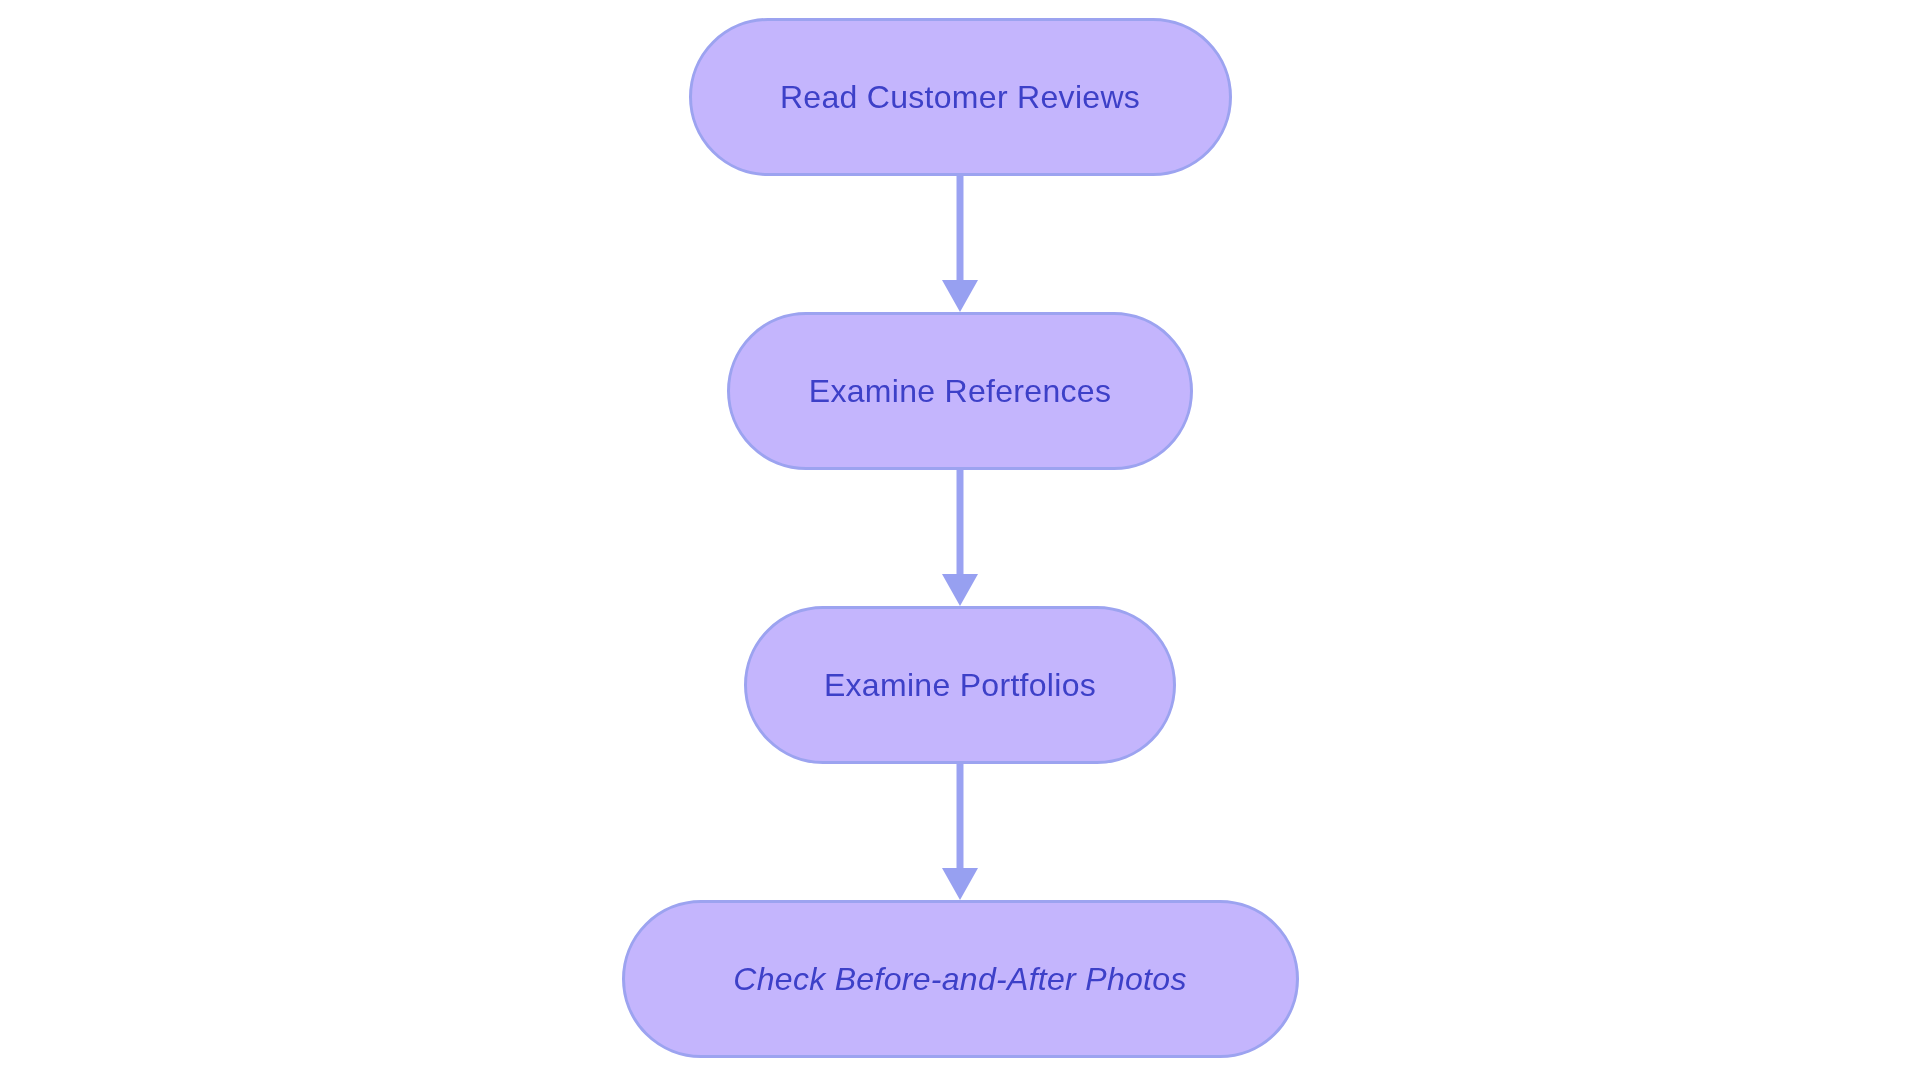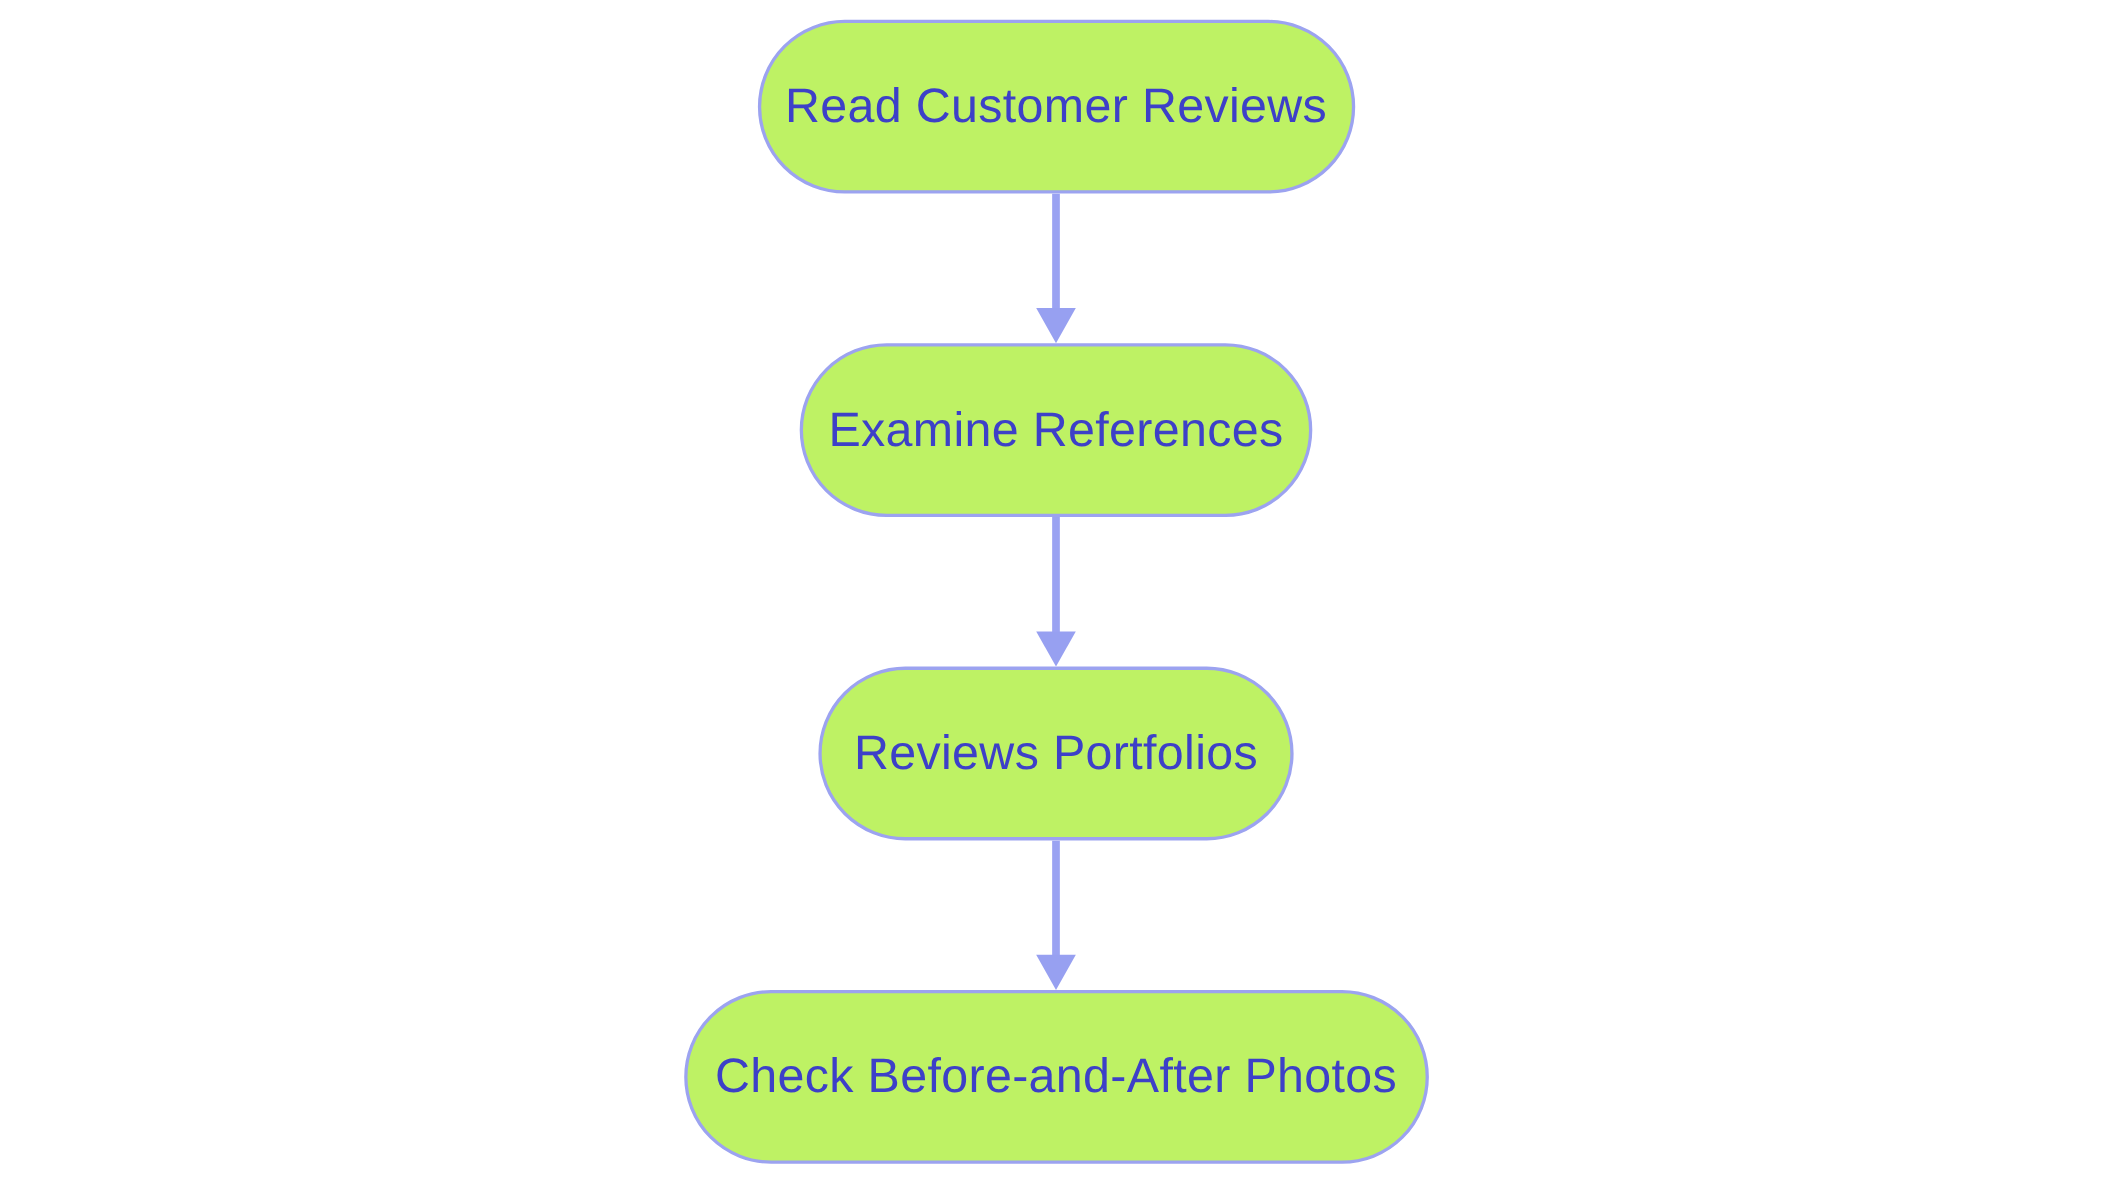--- a/index.html
+++ b/index.html
@@ -22,35 +22,35 @@
     width: 100%;
     padding-top: 18px;
     display: flex;
     flex-direction: column;
     align-items: center;
   }
   .node {
     box-sizing: border-box;
     height: 158px;
     border-radius: 80px;
-    background: #bef264;
+    background: #c4b5fd;
     border: 3px solid #9ca3f0;
     display: flex;
     align-items: center;
     justify-content: center;
     color: #3d40c8;
-    font-size: 44px;
+    font-size: 32px;
     font-weight: 400;
     letter-spacing: 0.3px;
     white-space: nowrap;
   }
   .node.n1 { width: 543px; }
   .node.n2 { width: 466px; }
   .node.n3 { width: 432px; }
-  .node.n4 { width: 677px; }
+  .node.n4 { width: 677px; font-style: italic; }
   .arrow {
     display: block;
     width: 40px;
     height: 136px;
     flex: 0 0 auto;
   }
   .arrow line {
     stroke: #9aa2f2;
     stroke-width: 7;
   }
@@ -76,21 +76,21 @@
     <div class="node n2">
       <span>Examine References</span>
     </div>
 
     <svg class="arrow" viewBox="0 0 40 136">
       <line x1="20" y1="0" x2="20" y2="106"></line>
       <polygon points="2,104 38,104 20,136"></polygon>
     </svg>
 
     <div class="node n3">
-      <span>Reviews Portfolios</span>
+      <span>Examine Portfolios</span>
     </div>
 
     <svg class="arrow" viewBox="0 0 40 136">
       <line x1="20" y1="0" x2="20" y2="106"></line>
       <polygon points="2,104 38,104 20,136"></polygon>
     </svg>
 
     <div class="node n4">
       <span>Check Before-and-After Photos</span>
     </div>

